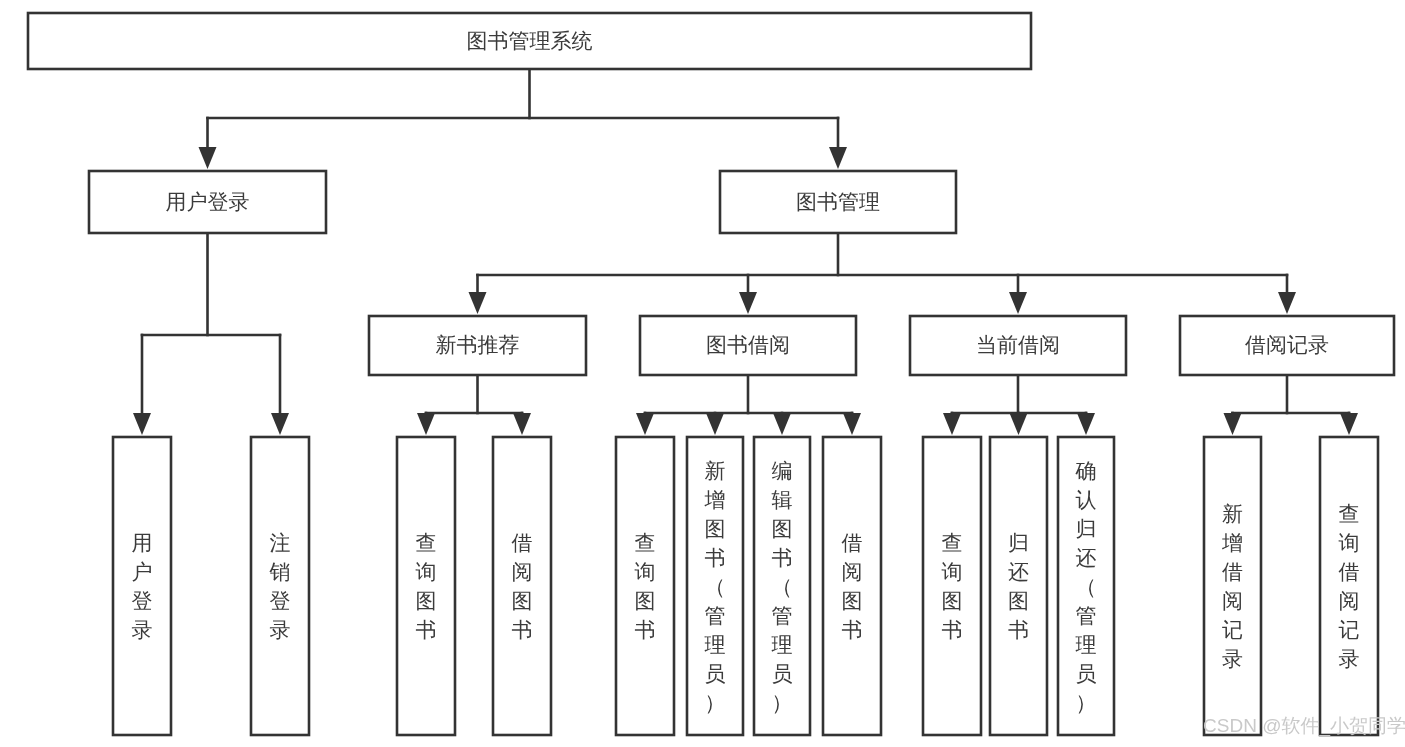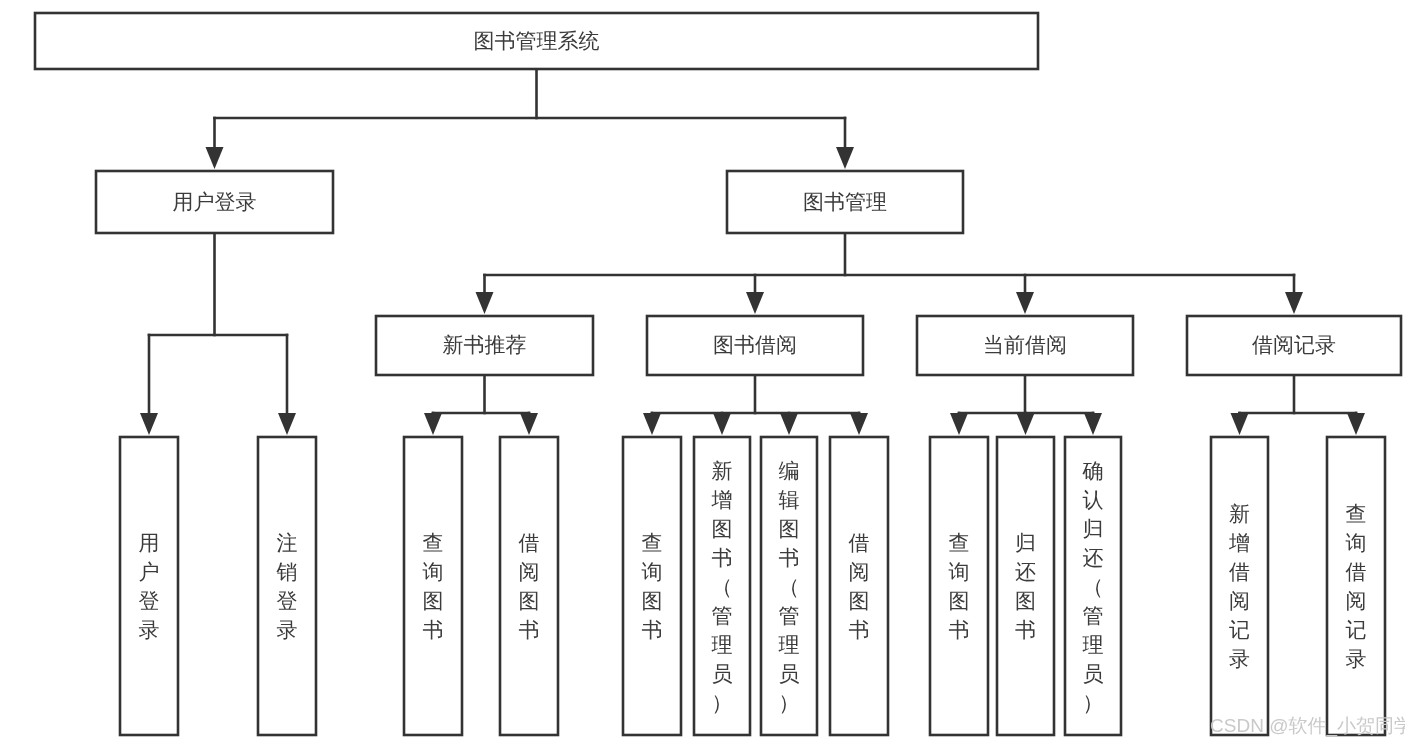--- a/index.html
+++ b/index.html
@@ -9,21 +9,21 @@
   }
   body {
     width: 1405px;
     height: 747px;
     font-family: "Liberation Sans", "DejaVu Sans", sans-serif;
     overflow: hidden;
     position: relative;
   }
   #diagram-root {
     position: absolute;
-    left: 15px;
+    left: 8px;
     top: 0;
     width: 1384px;
     height: 747px;
   }
   svg.flow {
     display: block;
     width: 1405px;
     height: 747px;
   }
   .node-rect {

